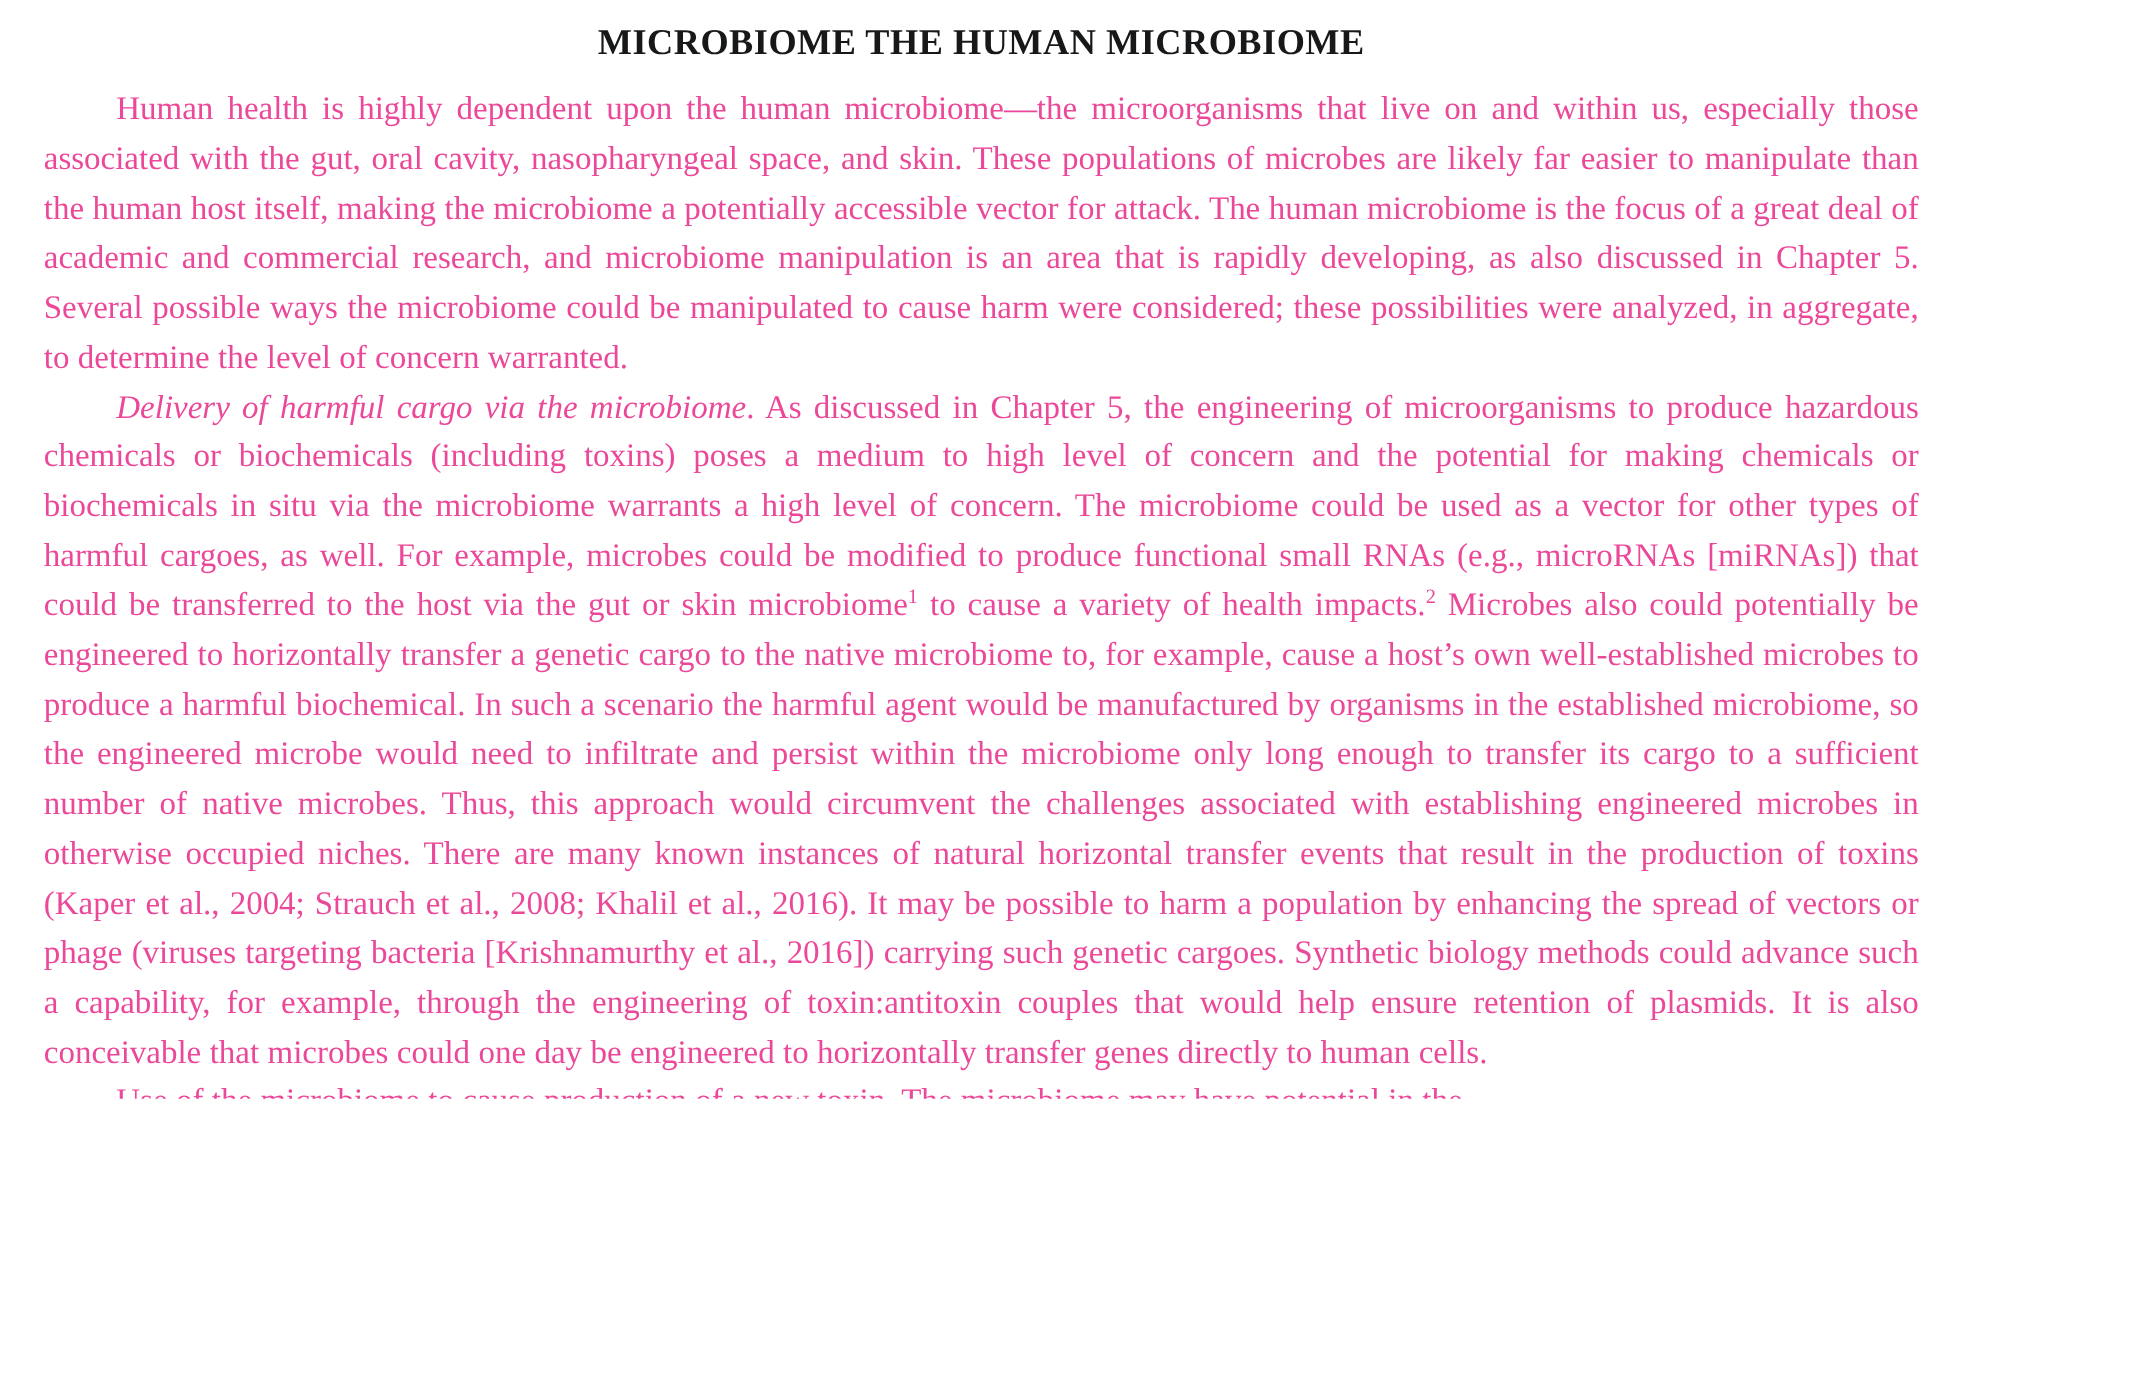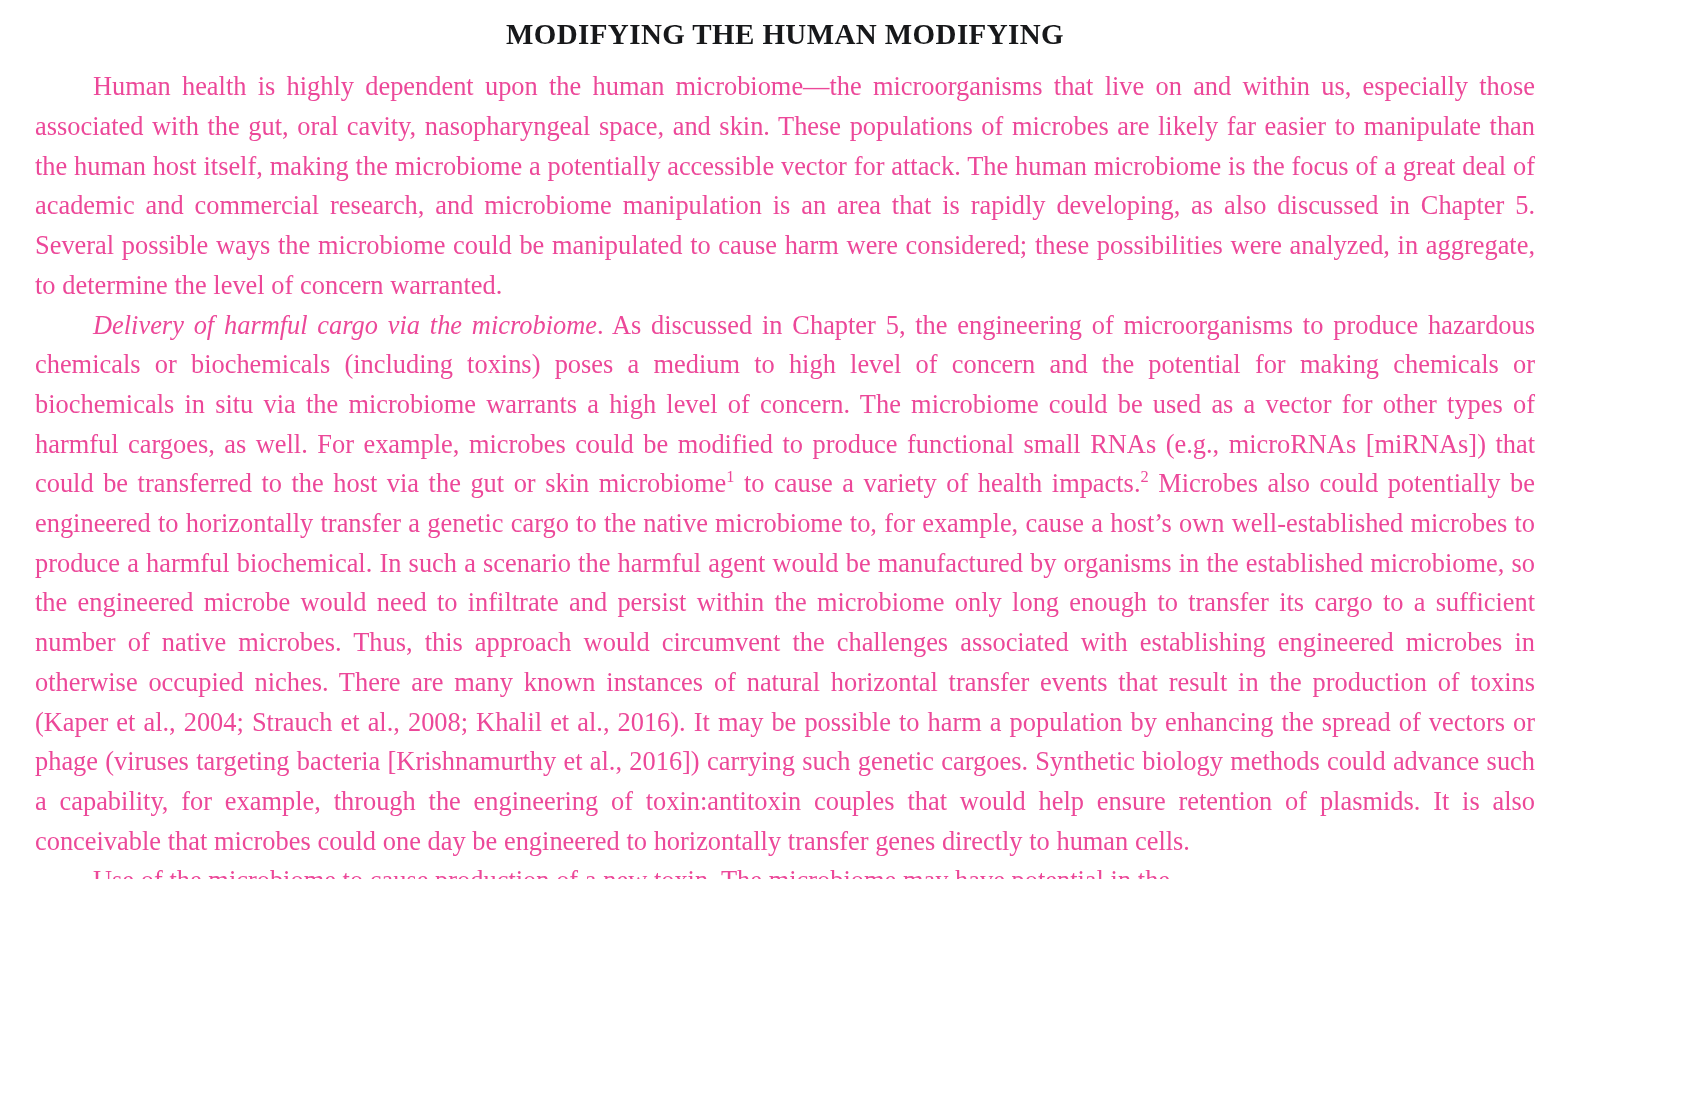--- a/index.html
+++ b/index.html
@@ -67,21 +67,21 @@
     height: 18px;
     overflow: hidden;
   }
 </style>
 </head>
 <body>
 
 <div class="page">
   <div class="content">
 
-    <h1 class="doc-title">MODIFYING THE HUMAN MODIFYING</h1>
+    <h1 class="doc-title">MICROBIOME THE HUMAN MICROBIOME</h1>
 
     <p class="para first"><span class="indent"></span><span>Human health is highly dependent upon the human microbiome—the microorganisms that live on and within us, especially those associated with the gut, oral cavity, nasopharyngeal space, and skin. These populations of microbes are likely far easier to manipulate than the human host itself, making the microbiome a potentially accessible vector for attack. The human microbiome is the focus of a great deal of academic and commercial research, and microbiome manipulation is an area that is rapidly developing, as also discussed in Chapter 5. Several possible ways the microbiome could be manipulated to cause harm were considered; these possibilities were analyzed, in aggregate, to determine the level of concern warranted.</span></p>
 
     <p class="para"><span class="indent"></span><em>Delivery of harmful cargo via the microbiome</em><span>. As discussed in Chapter 5, the engineering of microorganisms to produce hazardous chemicals or biochemicals (including toxins) poses a medium to high level of concern and the potential for making chemicals or biochemicals in situ via the microbiome warrants a high level of concern. The microbiome could be used as a vector for other types of harmful cargoes, as well. For example, microbes could be modified to produce functional small RNAs (e.g., microRNAs [miRNAs]) that could be transferred to the host via the gut or skin microbiome</span><sup>1</sup><span> to cause a variety of health impacts.</span><sup>2</sup><span> Microbes also could potentially be engineered to horizontally transfer a genetic cargo to the native microbiome to, for example, cause a host’s own well-established microbes to produce a harmful biochemical. In such a scenario the harmful agent would be manufactured by organisms in the established microbiome, so the engineered microbe would need to infiltrate and persist within the microbiome only long enough to transfer its cargo to a sufficient number of native microbes. Thus, this approach would circumvent the challenges associated with establishing engineered microbes in otherwise occupied niches. There are many known instances of natural horizontal transfer events that result in the production of toxins (Kaper et al., 2004; Strauch et al., 2008; Khalil et al., 2016). It may be possible to harm a population by enhancing the spread of vectors or phage (viruses targeting bacteria [Krishnamurthy et al., 2016]) carrying such genetic cargoes. Synthetic biology methods could advance such a capability, for example, through the engineering of toxin:antitoxin couples that would help ensure retention of plasmids. It is also conceivable that microbes could one day be engineered to horizontally transfer genes directly to human cells.</span></p>
 
     <p class="para clipped"><span class="indent"></span><span>Use of the microbiome to cause production of a new toxin. The microbiome may have potential in the</span></p>
 
   </div>
 </div>
 

